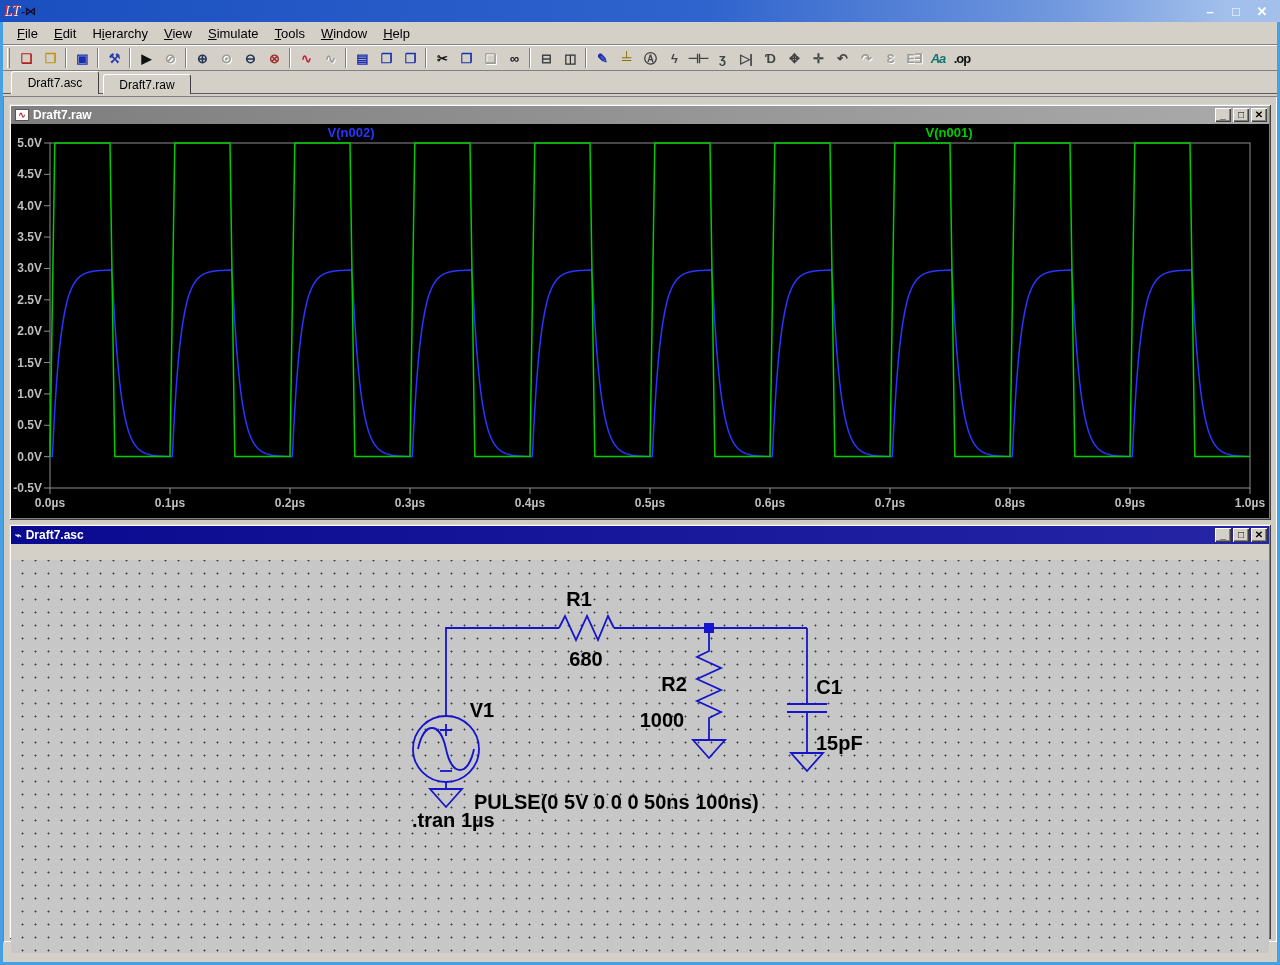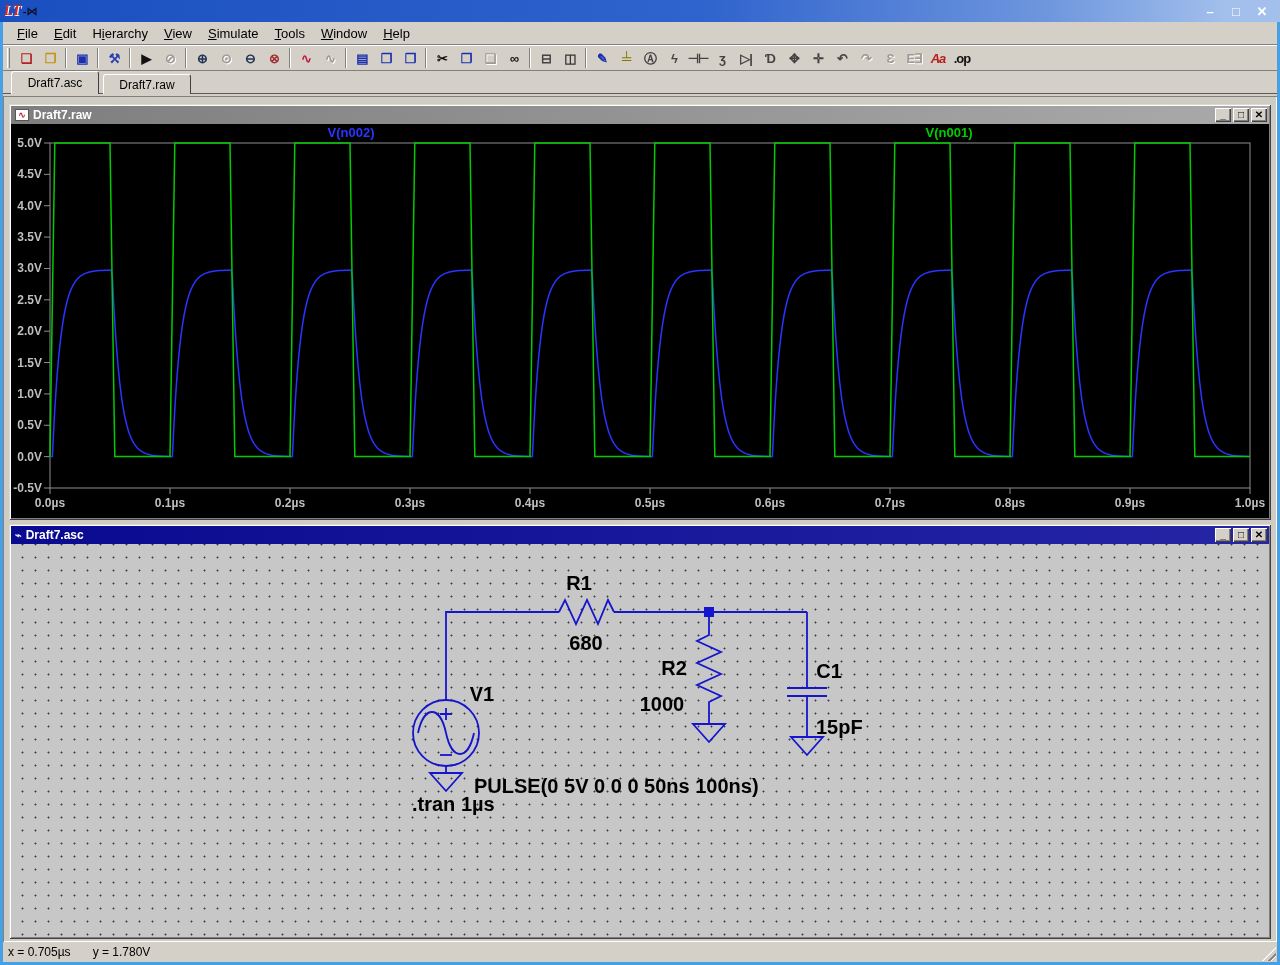--- a/index.html
+++ b/index.html
@@ -6,21 +6,21 @@
   body { width:1280px; height:965px; overflow:hidden; background:#d4d0c8;
          font-family:"Liberation Sans", sans-serif; }
   #app { position:relative; width:1280px; height:965px;
          border:3px solid #45a0e6; border-top:none; background:#d4d0c8; }
 
   
   .titlebar { position:absolute; left:-3px; top:0; width:1280px; height:22px;
     background:linear-gradient(90deg,#1a4fc0 0%,#2f63cd 55%,#6f97de 82%,#a3c0ec 96%);
     display:flex; align-items:center; color:#fff; font-weight:bold; font-size:13px;
     padding-left:4px; }
-  .logo-lt { color:#e0251d; font-style:italic; font-weight:bold; font-size:14px;
+  .logo-lt { color:#e0251d; font-style:italic; font-weight:normal; font-size:14px;
     text-shadow:1px 1px 0 #fff; margin-right:2px; font-family:"Liberation Serif",serif; }
   .logo-mark { color:#10102a; font-size:11px; margin-right:6px; }
   .titlebar .caps { margin-left:auto; display:flex; gap:10px; padding-right:10px; }
   .mcap { color:#fff; font-weight:bold; font-size:13px; width:16px; text-align:center; cursor:default; }
 
   
   .menubar { position:absolute; left:0; top:22px; width:1274px; height:23px;
     background:#d4d0c8; display:flex; align-items:center; padding-left:6px;
     border-bottom:1px solid #808080; box-shadow:0 1px 0 #ffffff; font-size:13px; color:#000; }
   .menu-item { padding:2px 8px; cursor:default;text-align:center; }
@@ -61,21 +61,21 @@
     box-shadow:inset 1px 1px 0 #ffffff, inset -1px -1px 0 #404040, inset -2px -2px 0 #808080;
     cursor:default; }
   .raw-title { background:linear-gradient(90deg,#7e7e7e,#aaaaaa); }
   .asc-title { background:linear-gradient(90deg,#0a0a90,#2525a6); }
   .winicon { width:14px; height:12px; background:#fff; border:1px solid #555;
     font-size:9px; line-height:10px; text-align:center; font-weight:bold; }
 
   .wave-client { position:relative; width:1258px; height:394px; background:#000; overflow:hidden; }
   .schem-client { position:relative; width:1258px; height:393px; background-color:#c7c7c7;
     background-image:radial-gradient(circle, #3e3e3e 0.9px, transparent 1.1px);
-    background-size:13px 13px; background-position:5px 7px; overflow:hidden; }
+    background-size:13px 13px; background-position:5px 7px; overflow:hidden;margin-top:16px; }
 
   
   .statusbar { position:absolute; left:0; top:942px; width:1274px; height:20px; background:#d4d0c8;
     display:flex; align-items:center; font-size:12px; color:#000; padding-left:5px; gap:22px; }
   .grip { position:absolute; right:1px; bottom:1px; width:14px; height:14px;
     background:repeating-linear-gradient(-45deg, transparent 0 3px, #ffffff 3px 4px, #8a8a8a 4px 6px);
     clip-path:polygon(100% 0, 100% 100%, 0 100%); }
 
   svg text { font-family:"Liberation Sans", sans-serif; }
 </style>
@@ -215,21 +215,21 @@
       <span class="tbtn dis">
         <span class="g" style="color: rgb(153, 153, 153);">↷</span>
       </span>
       <span class="tbtn dis">
         <span class="g" style="color: rgb(153, 153, 153);">Ɛ</span>
       </span>
       <span class="tbtn dis">
         <span class="g" style="color: rgb(153, 153, 153);">E∃</span>
       </span>
       <span class="tbtn">
-        <span class="g" style="color: #b91c1c; font-style: italic;">Aa</span>
+        <span class="g" style="color: #0f766e; font-style: italic;">Aa</span>
       </span>
       <span class="tbtn">
         <span class="g" style="color: rgb(17, 17, 17);">.op</span>
       </span>
     </div>
 
   <div class="tabstrip" id="tabstrip">
     <div class="baseline"></div>
   <div class="tab active" style="left: 8px; width: 88px;">Draft7.asc</div>
       <div class="tab" style="left: 100px; width: 88px;">Draft7.raw</div>
@@ -351,19 +351,14 @@
             <text x="471" y="157" text-anchor="middle">V1</text>
             <text x="463" y="249">PULSE(0 5V 0 0 0 50ns 100ns)</text>
             <text x="401" y="267">.tran 1µs</text>
           </g>
         </svg>
       </div>
     </div>
 
   </div>
 
-  <div class="statusbar">
-    <span>x = 0.705µs</span>
-    <span>y = 1.780V</span>
-    <span class="grip"></span>
-  </div>
 
 </div>
 
 </body></html>

